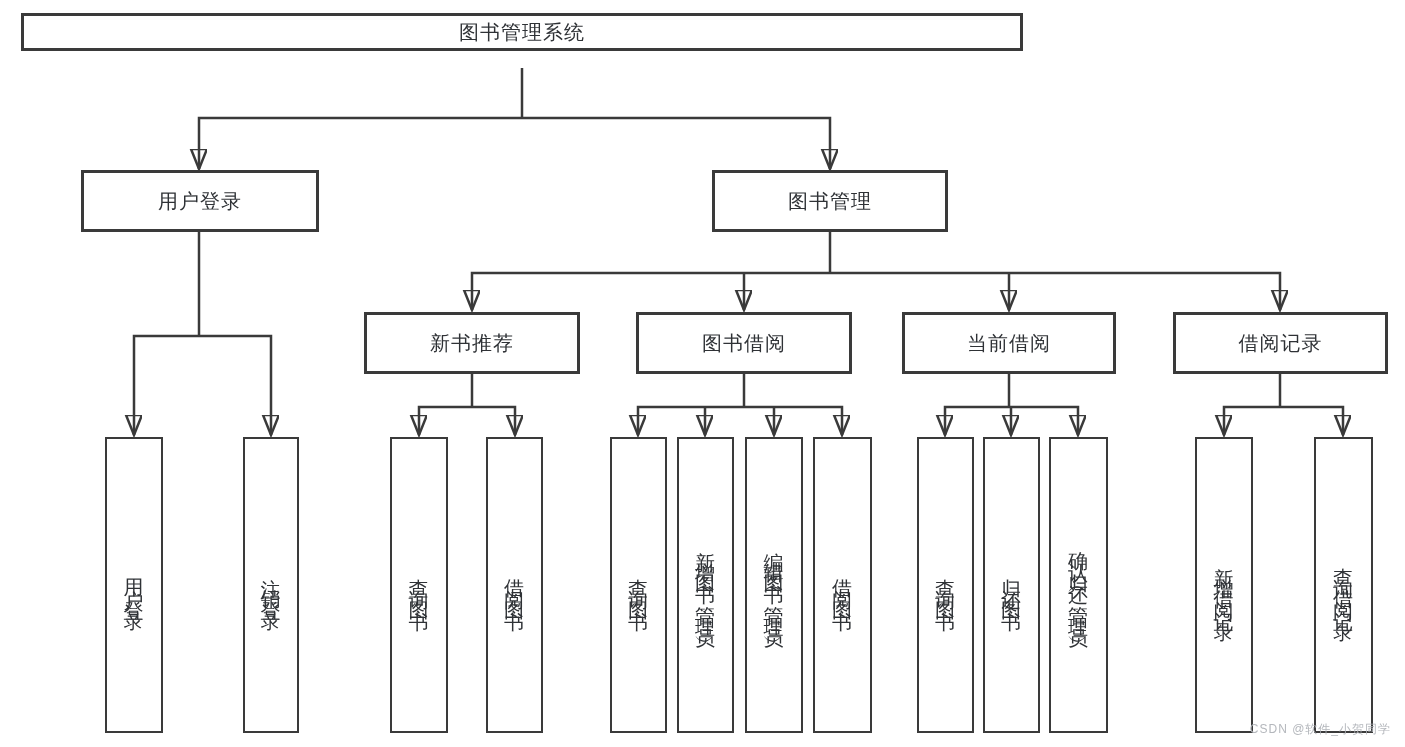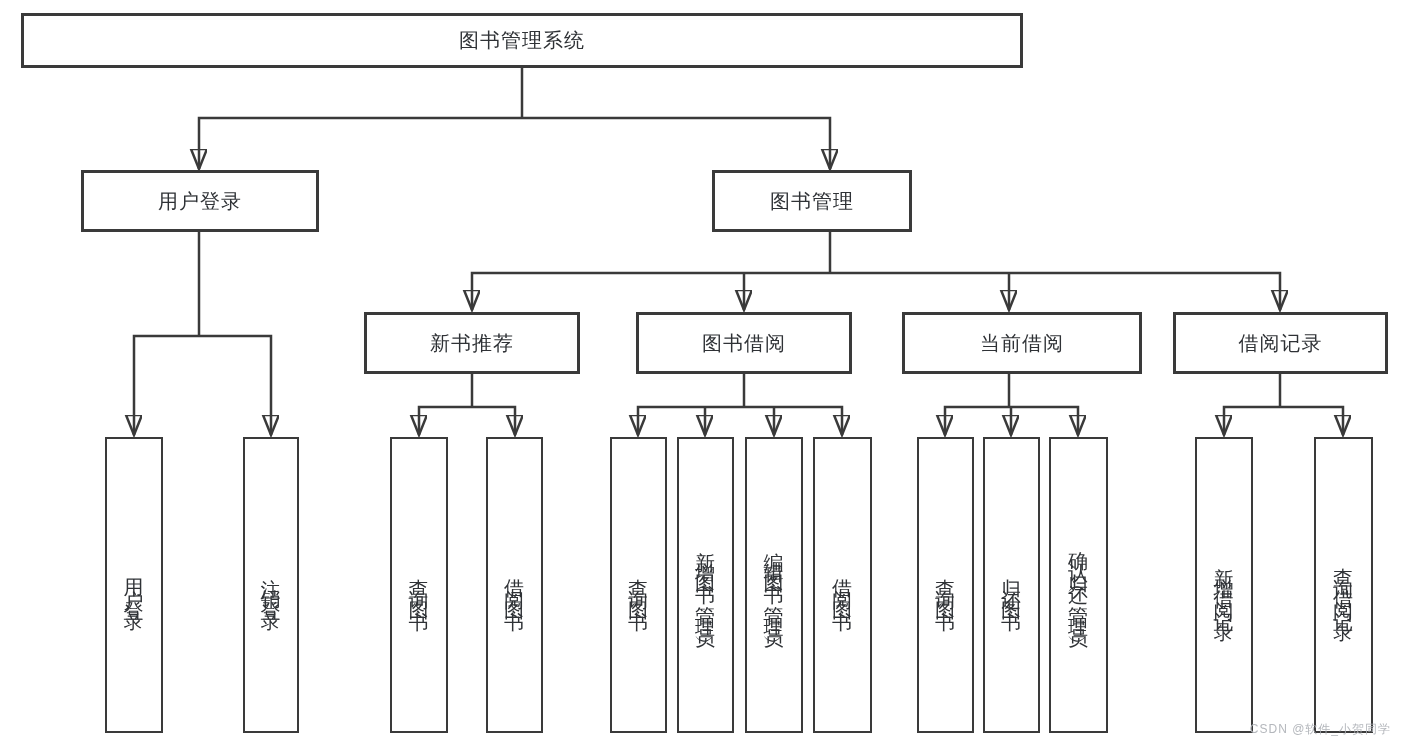--- a/index.html
+++ b/index.html
@@ -97,38 +97,38 @@
     <path d="M774,407 L774,435" marker-end="url(#arr)"></path>
 
     <path d="M1009,374 L1009,407"></path>
     <path d="M945,435 L945,407 L1078,407 L1078,435" marker-start="url(#arr)" marker-end="url(#arr)"></path>
     <path d="M1011,407 L1011,435" marker-end="url(#arr)"></path>
 
     <path d="M1280,374 L1280,407"></path>
     <path d="M1224,435 L1224,407 L1343,407 L1343,435" marker-start="url(#arr)" marker-end="url(#arr)"></path>
   </svg>
 
-  <div class="node hbox" style="left:21px; top:13px; width:1002px; height:55px;">
+  <div class="node hbox" style="left:21px; top:13px; width:1002px; height:38px;">
     <span>图书管理系统</span>
   </div>
 
   <div class="node hbox" style="left:81px; top:170px; width:238px; height:62px;">
     <span>用户登录</span>
   </div>
-  <div class="node hbox" style="left:712px; top:170px; width:200px; height:62px;">
+  <div class="node hbox" style="left:712px; top:170px; width:236px; height:62px;">
     <span>图书管理</span>
   </div>
 
   <div class="node hbox" style="left:364px; top:312px; width:216px; height:62px;">
     <span>新书推荐</span>
   </div>
   <div class="node hbox" style="left:636px; top:312px; width:216px; height:62px;font-family:Liberation Mono, monospace;">
     <span>图书借阅</span>
   </div>
-  <div class="node hbox" style="left:902px; top:312px; width:240px; height:62px;">
+  <div class="node hbox" style="left:902px; top:312px; width:214px; height:62px;">
     <span>当前借阅</span>
   </div>
   <div class="node hbox" style="left:1173px; top:312px; width:215px; height:62px;">
     <span>借阅记录</span>
   </div>
 
   <div class="node vbox" style="left:105px; top:437px; width:58px; height:296px;">
     <span>用户登录</span>
   </div>
   <div class="node vbox" style="left:243px; top:437px; width:56px; height:296px;">

